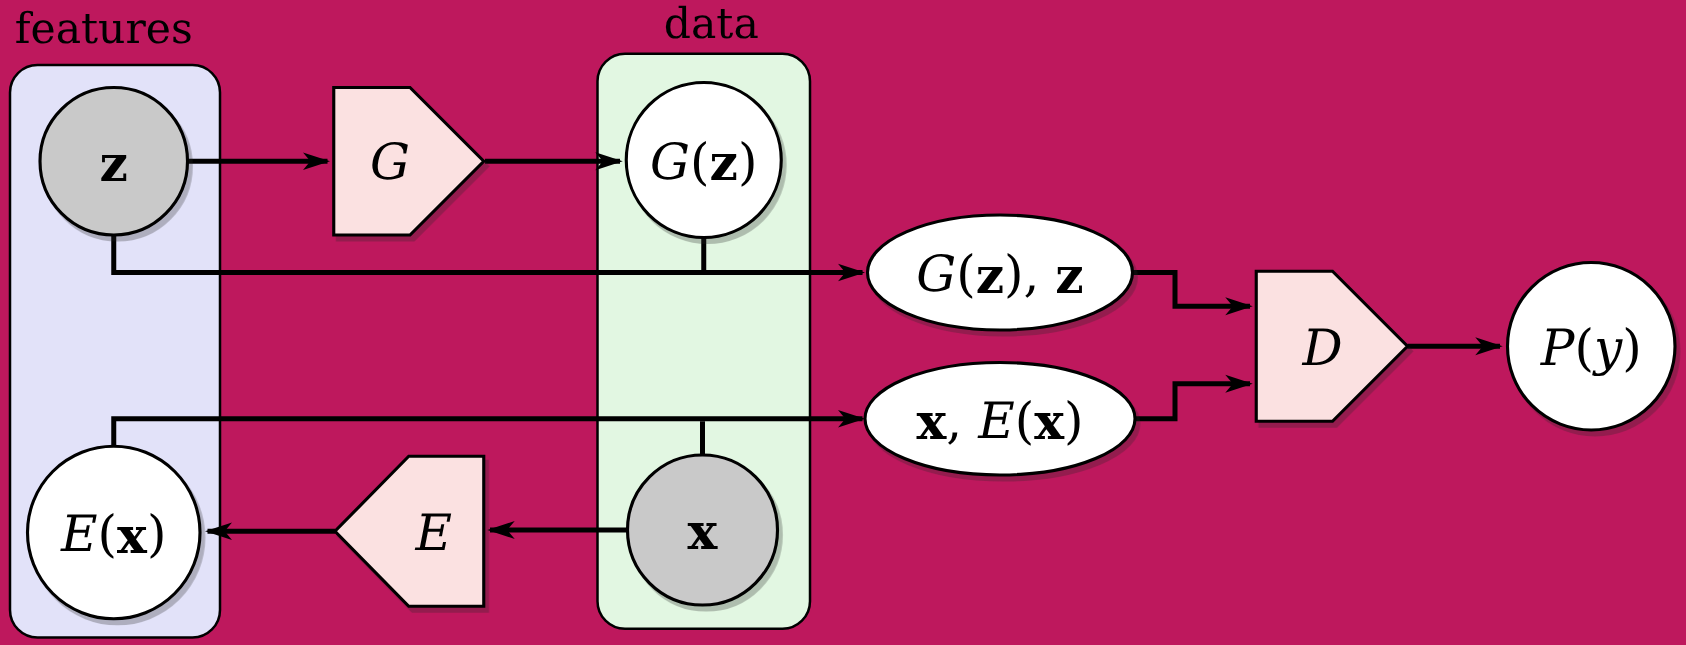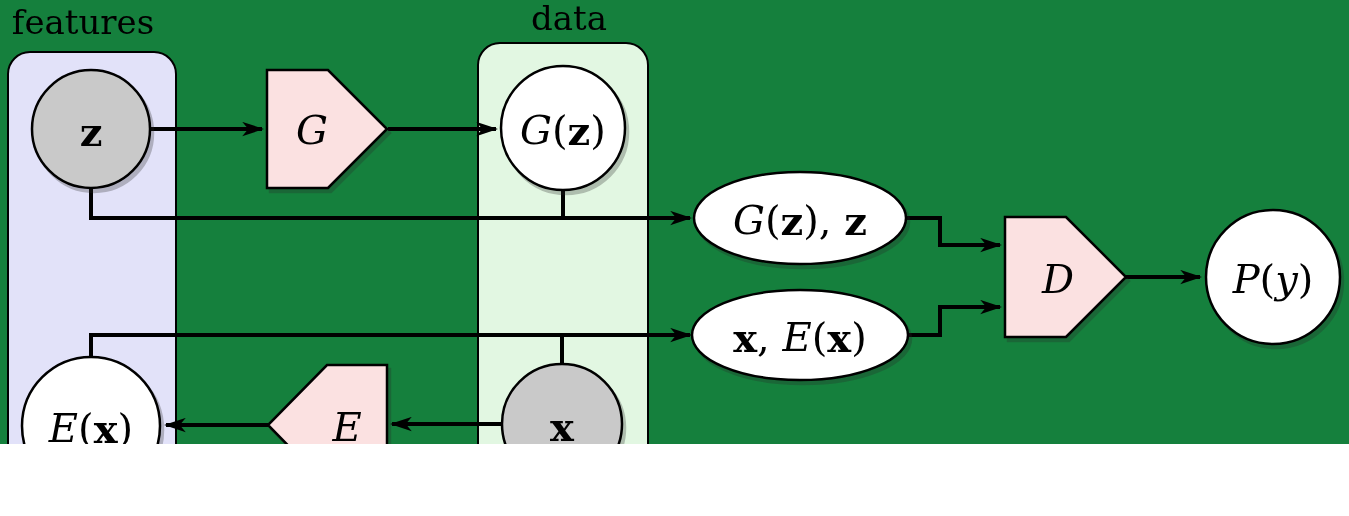--- a/index.html
+++ b/index.html
@@ -1,20 +1,20 @@
 <!DOCTYPE html>
 <html><head>
 <meta charset="utf-8">
 <style>
   html, body { margin: 0; padding: 0; background: #ffffff; }
   .stage {
     position: relative;
     width: 1349px;
-    height: 444px;
-    background: #15803d;
+    height: 516px;
+    background: #be185d;
     overflow: hidden;
   }
   svg text {
     font-family: "DejaVu Serif", "Liberation Serif", serif;
     fill: #000000;
   }
   .grouplabel { font-size: 34px; }
   .mathlabel  { font-size: 40px; }
   .it { font-style: italic; }
   .bf { font-weight: bold; font-style: normal; }

